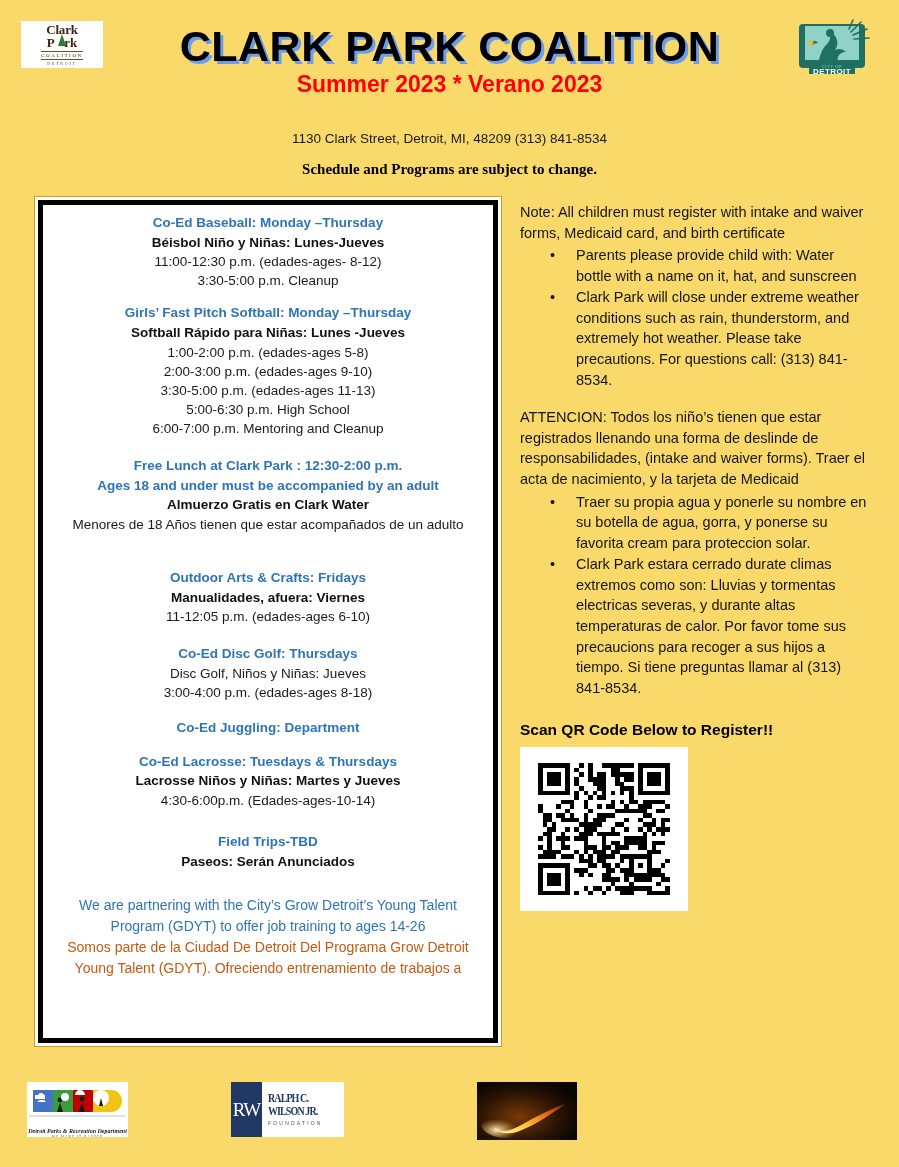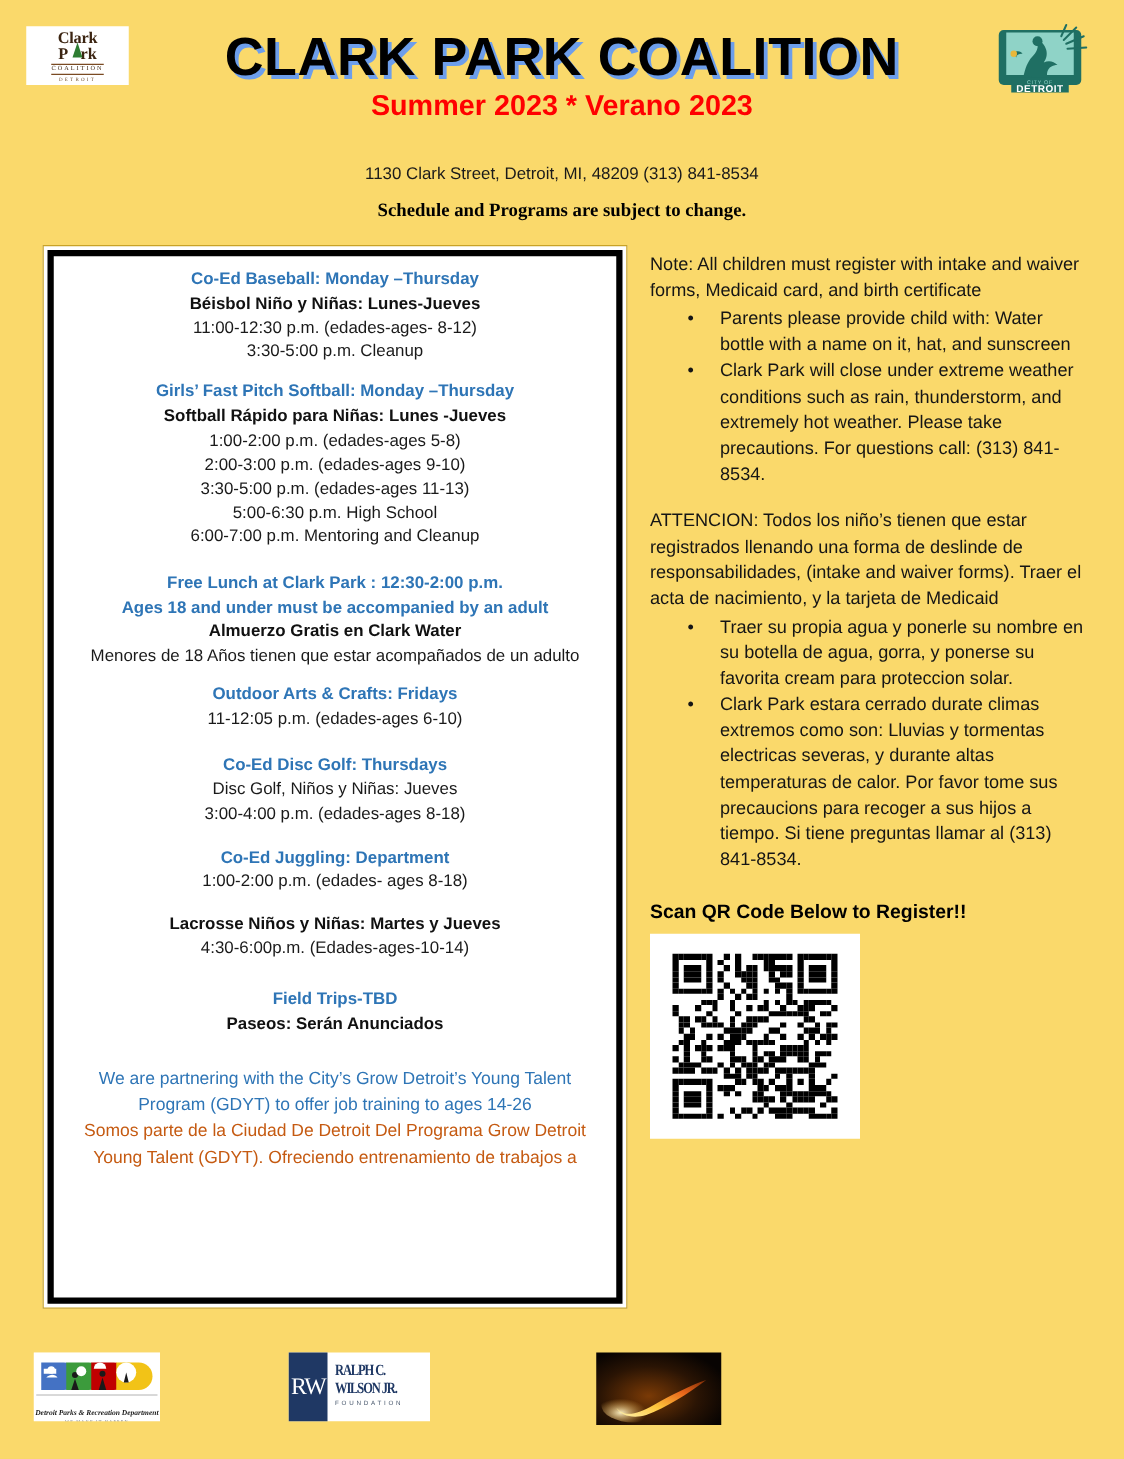--- a/index.html
+++ b/index.html
@@ -247,37 +247,38 @@
           <div class="sb-time">6:00-7:00 p.m. Mentoring and Cleanup</div>
         </div>
 
         <div class="sched-block" style="margin-top:18px">
           <div class="sb-en">Free Lunch at Clark Park : 12:30-2:00 p.m.</div>
           <div class="sb-en">Ages 18 and under must be accompanied by an adult</div>
           <div class="sb-es">Almuerzo Gratis en Clark Water</div>
           <div class="sb-es-plain">Menores de 18 Años tienen que estar acompañados de un adulto</div>
         </div>
 
-        <div class="sched-block" style="margin-top:11px">
+        <div class="sched-block" style="margin-top:34px">
           <div class="sb-en">Outdoor Arts  &amp; Crafts: Fridays</div>
+          <div class="sb-es">Manualidades, afuera: Viernes</div>
           <div class="sb-time">11-12:05 p.m. (edades-ages 6-10)</div>
         </div>
 
         <div class="sched-block" style="margin-top:18px">
           <div class="sb-en">Co-Ed Disc Golf: Thursdays</div>
           <div class="sb-es-plain">Disc Golf, Niños y Niñas: Jueves</div>
           <div class="sb-time">3:00-4:00 p.m. (edades-ages  8-18)</div>
         </div>
 
         <div class="sched-block" style="margin-top:16px">
           <div class="sb-en">Co-Ed Juggling: Department</div>
-          <div class="sb-time">1:00-2:00 p.m. (edades- ages 8-18)</div>
         </div>
 
         <div class="sched-block" style="margin-top:14px">
+          <div class="sb-en">Co-Ed Lacrosse: Tuesdays &amp; Thursdays</div>
           <div class="sb-es">Lacrosse Niños y Niñas: Martes y Jueves</div>
           <div class="sb-time">4:30-6:00p.m. (Edades-ages-10-14)</div>
         </div>
 
         <div class="sched-block" style="margin-top:22px">
           <div class="sb-en">Field Trips-TBD</div>
           <div class="sb-es">Paseos: Serán Anunciados</div>
         </div>
 
         <div style="margin-top:24px">

